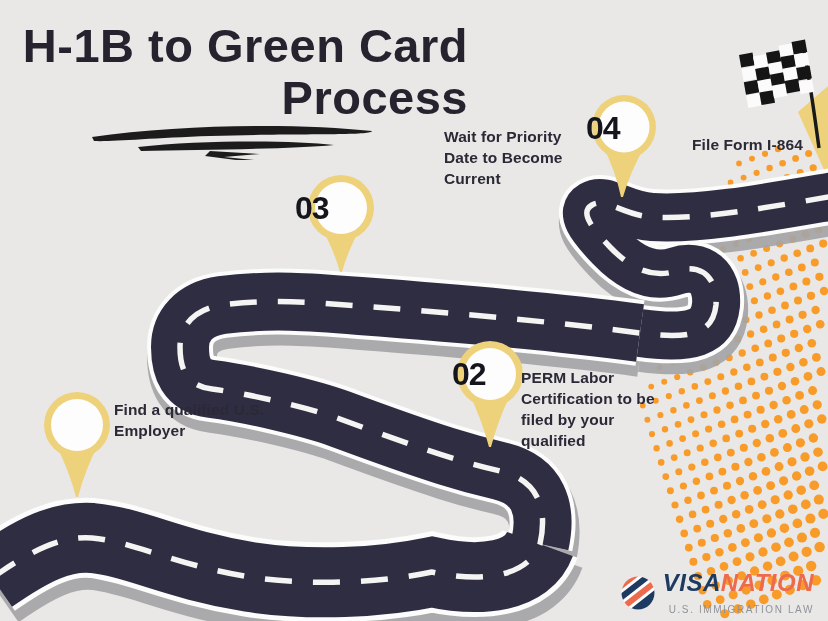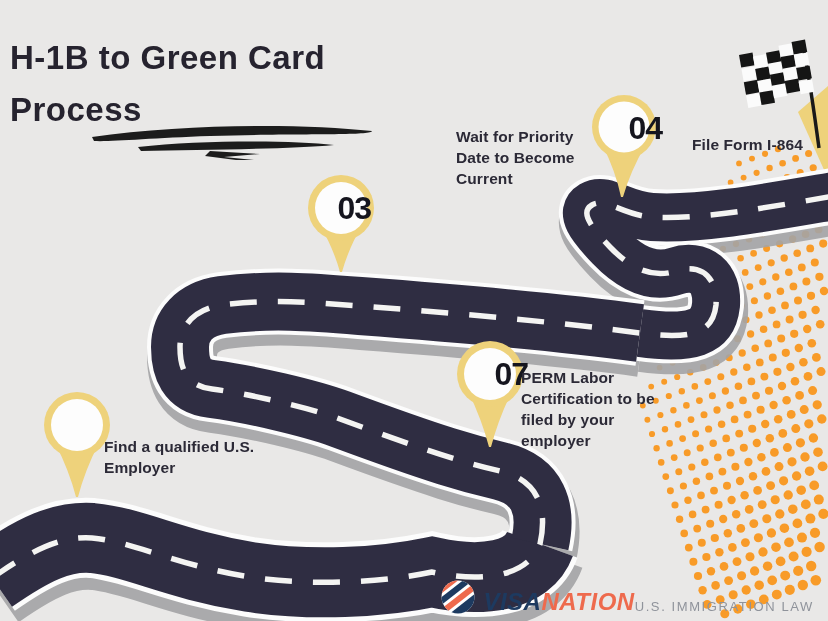--- a/index.html
+++ b/index.html
@@ -4,41 +4,41 @@
 <style>
   html,body{margin:0;padding:0;}
   body{
     width:828px;height:621px;position:relative;overflow:hidden;
     background:#e9e8e7;
     font-family:"Liberation Sans","DejaVu Sans",sans-serif;
   }
   #stage{position:absolute;inset:0;}
   svg.scene{position:absolute;left:0;top:0;}
   .title{
-    position:absolute;left:10px;top:32px;width:458px;text-align:left;
-    color:#26232f;font-weight:800;font-size:33px;letter-spacing:.5px;
+    position:absolute;left:10px;top:20px;width:458px;text-align:right;
+    color:#26232f;font-weight:800;font-size:47px;letter-spacing:.5px;
     line-height:52px;
   }
   .step-label{
     position:absolute;color:#2b2936;font-weight:700;font-size:15.5px;
     line-height:1.36;letter-spacing:.1px;
   }
   .pin-num{
-    position:absolute;width:76px;text-align:right;
+    position:absolute;width:76px;text-align:left;
     color:#15151e;font-weight:800;font-size:32px;letter-spacing:-1px;
   }
   .finish-label{white-space:nowrap;}
   .logo{
     position:absolute;right:14px;bottom:6px;display:flex;align-items:center;gap:7px;
   }
-  .logo-text{display:flex;flex-direction:row;align-items:flex-end;}
+  .logo-text{display:flex;flex-direction:column;align-items:flex-end;}
   .brand{font-style:italic;font-weight:800;font-size:24px;letter-spacing:.5px;line-height:1;}
   .brand .p1{color:#1d3a60;}
   .brand .p2{color:#ee6a4d;}
-  .tagline{color:#8f939b;font-size:13px;letter-spacing:1.6px;margin-top:19px;font-weight:400;}
+  .tagline{color:#8f939b;font-size:10px;letter-spacing:1.6px;margin-top:9px;font-weight:400;}
 </style>
 </head>
 <body>
 
 <div id="stage">
 
   <svg class="scene" width="828" height="621" viewBox="0 0 828 621">
 
     <g id="halftone">
         <circle cx="739.0" cy="163.4" r="2.86" fill="#f89b28"></circle>
@@ -438,27 +438,27 @@
       <circle cx="624" cy="127" r="32" fill="#eed27b"></circle>
       <circle cx="624" cy="127" r="25.5" fill="#fdfdfd"></circle>
     </g>
   </svg>
 
   <div class="title">
     <div>H-1B to Green Card</div>
     <div>Process</div>
   </div>
 
-  <div class="pin-num" style="left:452px;top:356px;">07</div>
+  <div class="pin-num" style="left:452px;top:356px;">02</div>
   <div class="pin-num" style="left:295px;top:190px;">03</div>
   <div class="pin-num" style="left:586px;top:110px;">04</div>
 
-  <div class="step-label" style="left:104px;top:399px;width:152px;margin-top:37px;">Find a qualified U.S. Employer</div>
-  <div class="step-label" style="left:521px;top:367px;width:158px;">PERM Labor Certification to be filed by your employer</div>
-  <div class="step-label" style="left:444px;top:126px;width:142px;margin-left:12px;">Wait for Priority Date to Become Current</div>
+  <div class="step-label" style="left:114px;top:399px;width:152px;">Find a qualified U.S. Employer</div>
+  <div class="step-label" style="left:521px;top:367px;width:158px;">PERM Labor Certification to be filed by your qualified</div>
+  <div class="step-label" style="left:444px;top:126px;width:142px;">Wait for Priority Date to Become Current</div>
   <div class="step-label finish-label" style="left:692px;top:134px;">File Form I-864</div>
 
   <div class="logo">
     <svg width="36" height="36" viewBox="0 0 36 36">
       <defs>
           <clipPath id="ballclip">
             <circle cx="18" cy="18" r="16.5"></circle>
           </clipPath>
         </defs>
       <g clip-path="url(#ballclip)">

